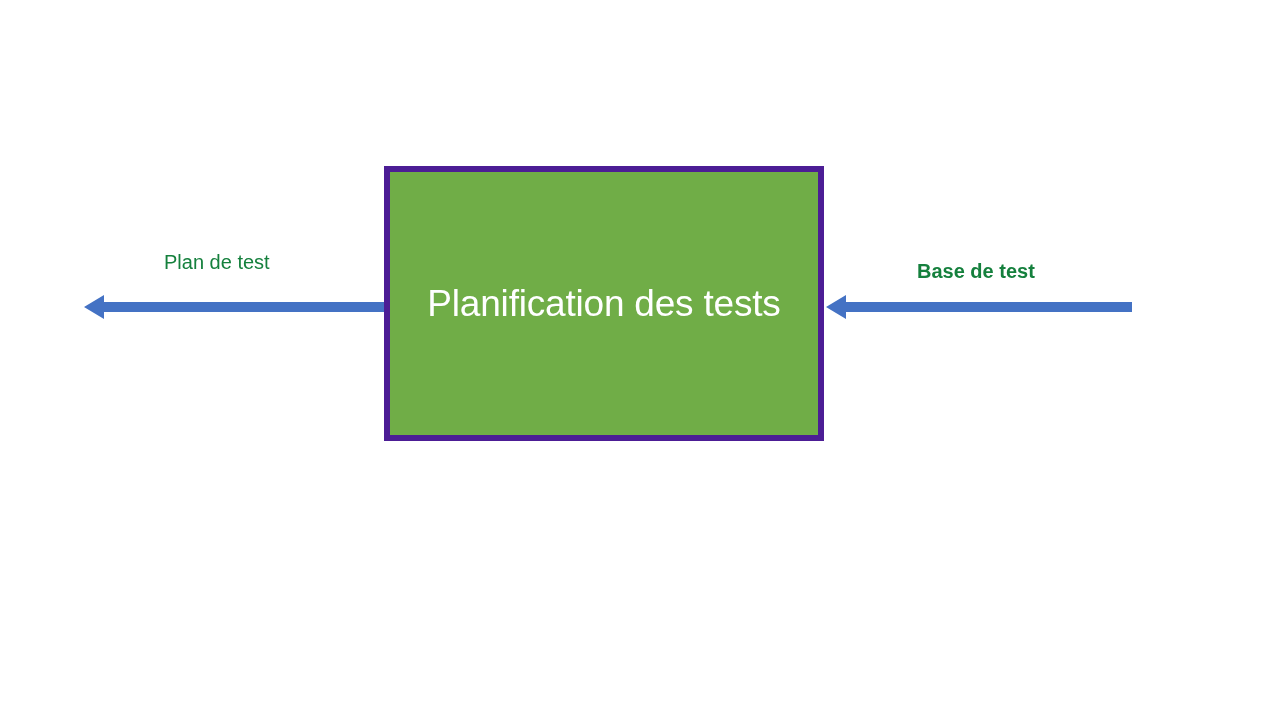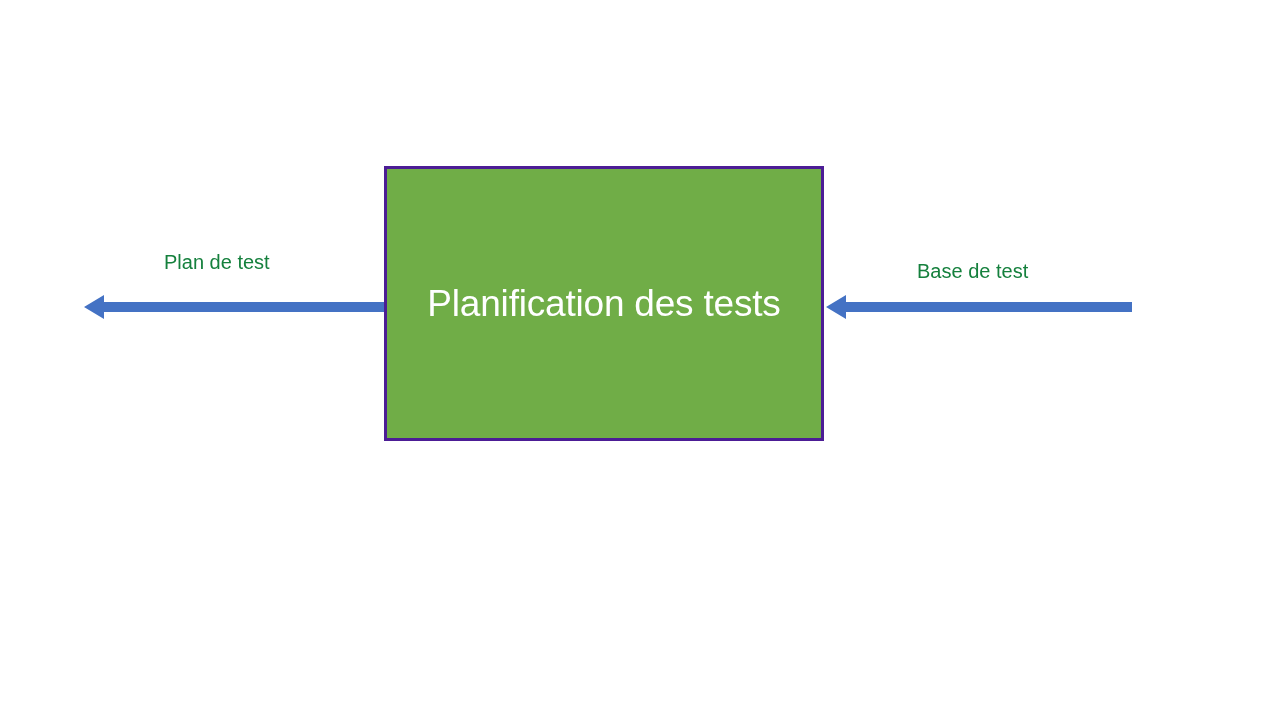--- a/index.html
+++ b/index.html
@@ -22,21 +22,21 @@
   }
 
   
   #process-box {
     position: absolute;
     left: 384px;
     top: 166px;
     width: 440px;
     height: 275px;
     background: #70AD47;
-    border: 3px solid #4c1d95;
+    border: 6px solid #4c1d95;
     box-sizing: border-box;
     display: flex;
     align-items: center;
     justify-content: center;
     z-index: 3;
   }
   #process-box-label {
     color: #FFFFFF;
     font-size: 37px;
     font-weight: 400;
@@ -75,20 +75,21 @@
     white-space: nowrap;
     z-index: 4;
   }
   #label-output {
     left: 164px;
     top: 252px;
   }
   #label-input {
     left: 917px;
     top: 261px;
+    font-weight: bold;
   }
 </style>
 </head>
 <body>
 
 <div id="canvas">
 
   <svg id="arrow-output-svg" class="arrow-svg" viewBox="0 0 308 30">
     <path d="M 4 15 L 24 3 L 24 10 L 308 10 L 308 20 L 24 20 L 24 27 Z" fill="#4472C4"></path>
   </svg>

